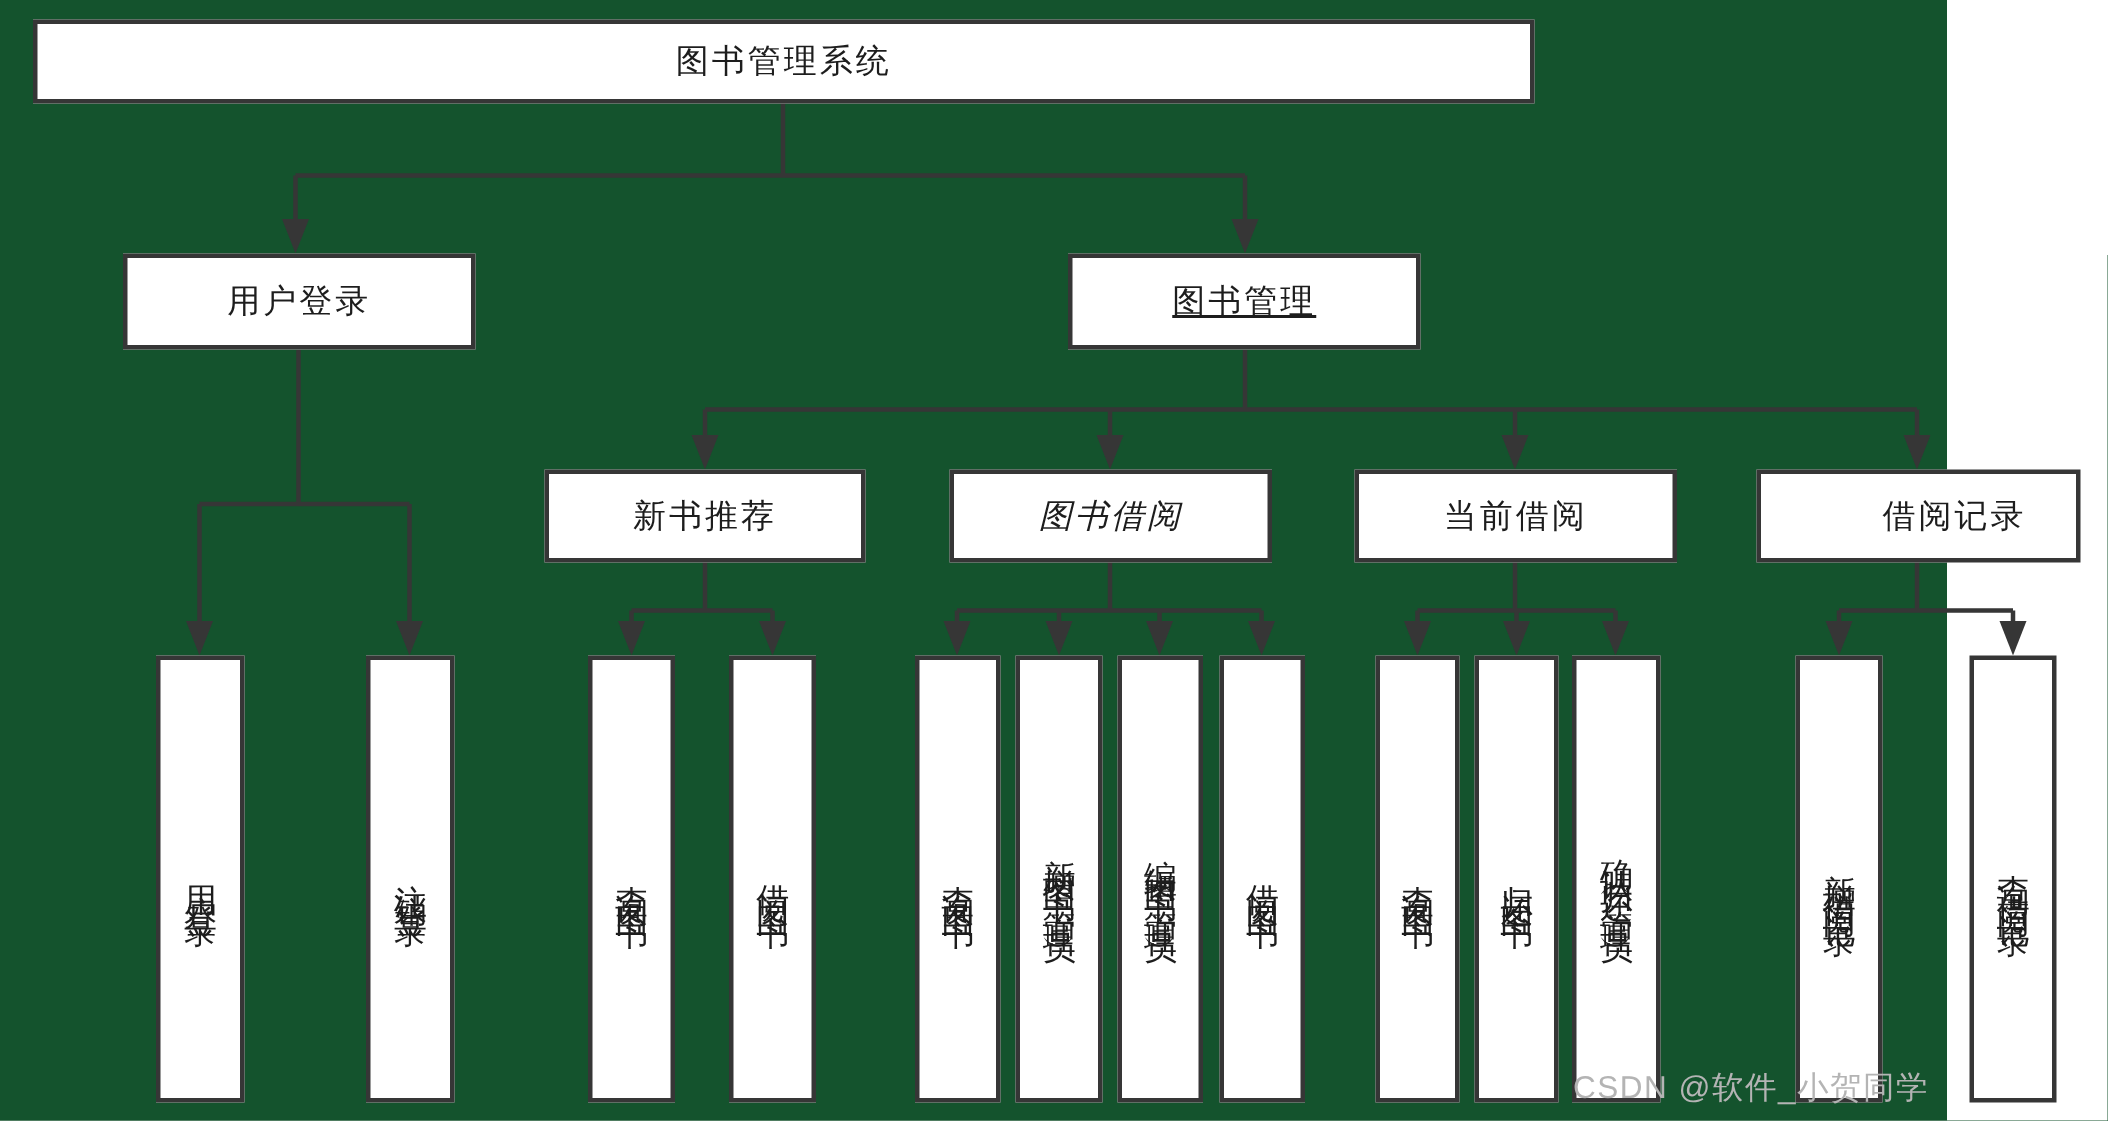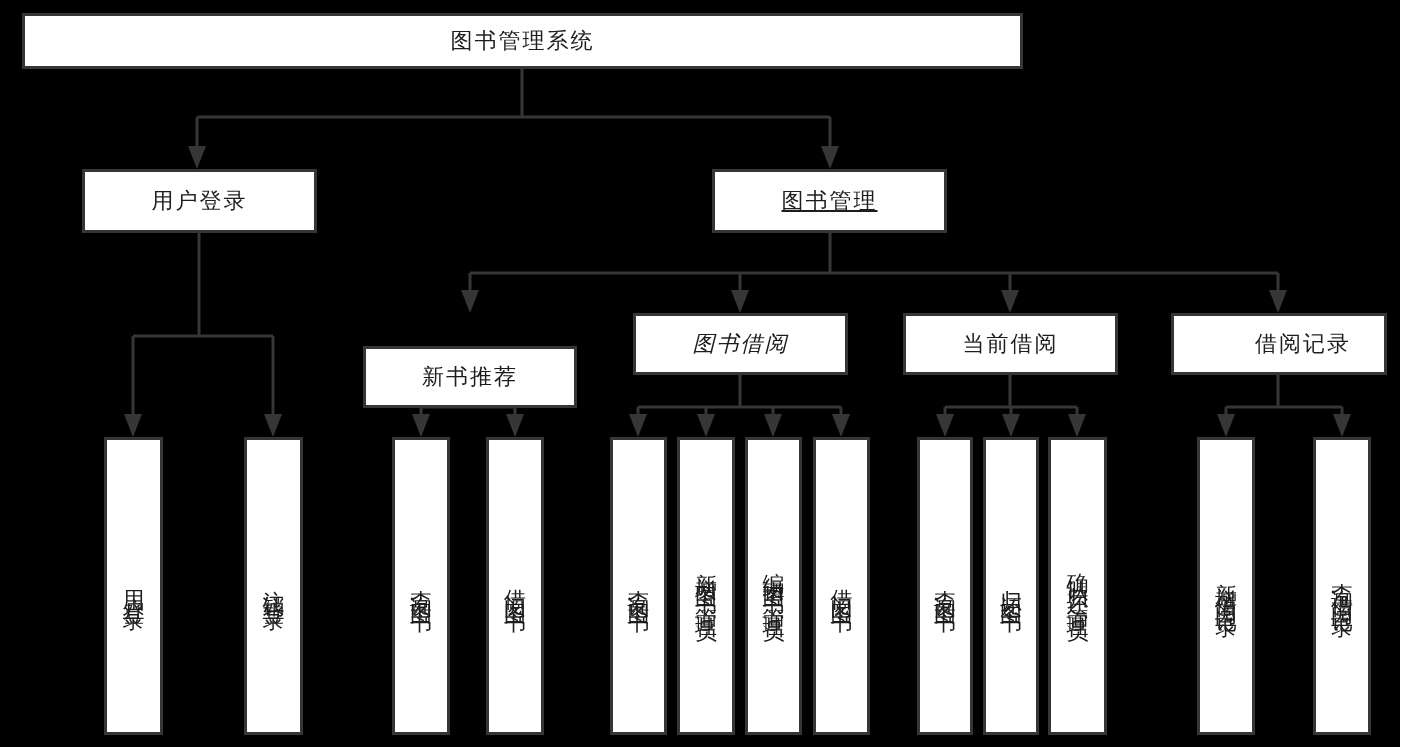--- a/index.html
+++ b/index.html
@@ -4,22 +4,22 @@
 <style>
   html, body { margin: 0; padding: 0; }
   body {
     width: 1405px; height: 747px;
     background: #ffffff;
     font-family: "Liberation Sans", "DejaVu Sans", sans-serif;
     overflow: hidden;
   }
   #canvas {
     position: relative;
-    width: 1400px; height: 747px;
-    background: #000000;
+    width: 1298px; height: 747px;
+    background: #14532d;
   }
   #connectors {
     position: absolute; left: 0; top: 0;
     width: 1405px; height: 747px;
     pointer-events: none;
   }
   .node {
     position: absolute;
     background: #ffffff;
     border: 3px solid #363636;
@@ -97,21 +97,21 @@
       <polygon class="arrow" points="1217,414 1235,414 1226,437"></polygon>
       <polygon class="arrow" points="1333,414 1351,414 1342,437"></polygon>
     </g>
   </svg>
 
   <div class="node h-node" style="left:22px; top:13px; width:1001px; height:56px;">图书管理系统</div>
 
   <div class="node h-node" style="left:82px; top:169px; width:235px; height:64px;">用户登录</div>
   <div class="node h-node" style="left:712px; top:169px; width:235px; height:64px;text-decoration:underline;">图书管理</div>
 
-  <div class="node h-node" style="left:363px; top:313px; width:214px; height:62px;margin-top:33px;">新书推荐</div>
+  <div class="node h-node" style="left:363px; top:313px; width:214px; height:62px;">新书推荐</div>
   <div class="node h-node" style="left:633px; top:313px; width:215px; height:62px;font-style:italic;">图书借阅</div>
   <div class="node h-node" style="left:903px; top:313px; width:215px; height:62px;">当前借阅</div>
   <div class="node h-node" style="left:1171px; top:313px; width:216px; height:62px;padding-left:48px;">借阅记录</div>
 
   <div class="node v-node" style="left:104px; top:437px; width:59px; height:298px;">
     <span class="vtext">用户登录</span>
   </div>
   <div class="node v-node" style="left:244px; top:437px; width:59px; height:298px;">
     <span class="vtext">注销登录</span>
   </div>
@@ -146,14 +146,15 @@
     <span class="vtext">确认归还（管理员）</span>
   </div>
 
   <div class="node v-node" style="left:1197px; top:437px; width:58px; height:298px;">
     <span class="vtext">新增借阅记录</span>
   </div>
   <div class="node v-node" style="left:1313px; top:437px; width:58px; height:298px;">
     <span class="vtext">查询借阅记录</span>
   </div>
 
+  <div class="watermark">CSDN @软件_小贺同学</div>
 
 </div>
 
 </body></html>

